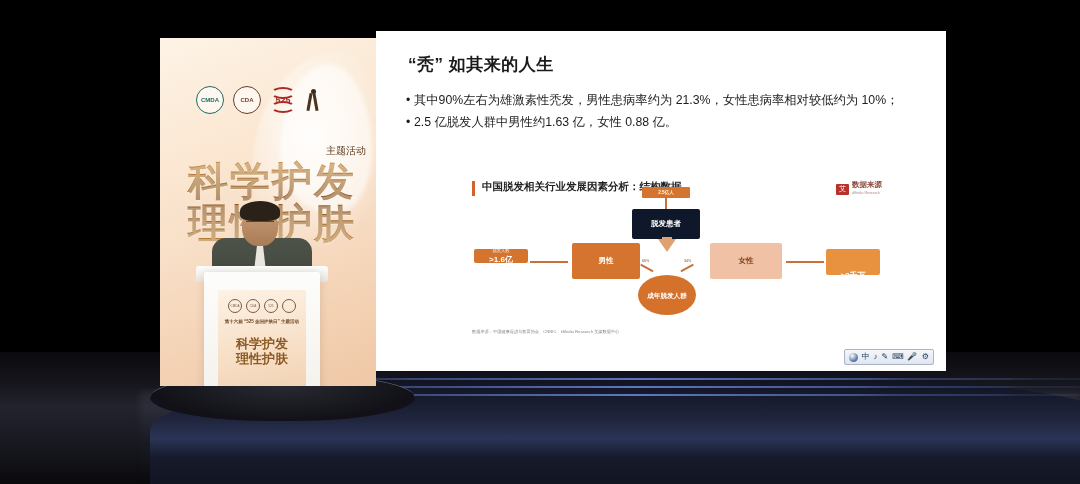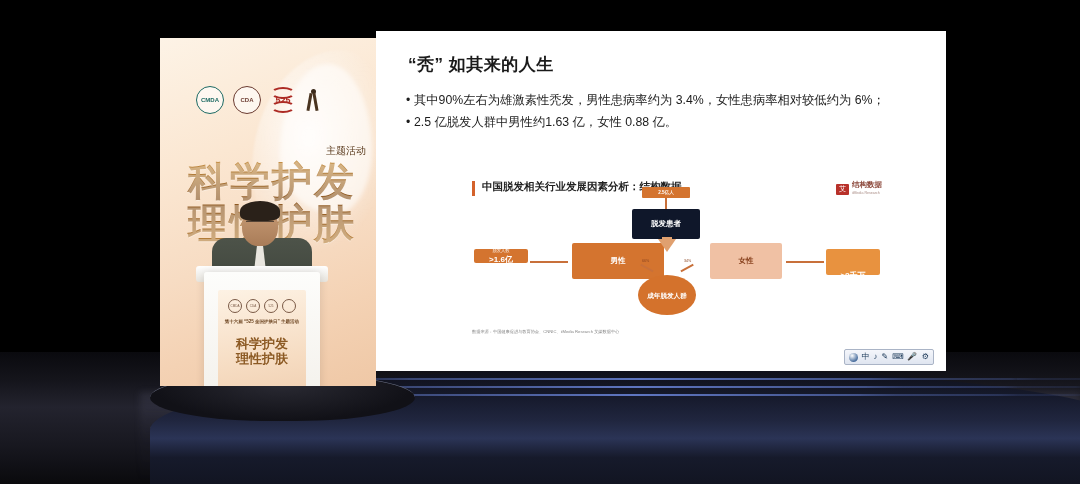--- a/index.html
+++ b/index.html
@@ -156,21 +156,21 @@
   .chart-logo .wm small{display:block;font-size:3.6px;color:#a98b84;font-weight:normal;}
 
   .nd{position:absolute;box-sizing:border-box;display:flex;align-items:center;justify-content:center;
       text-align:center;color:#fff;font-weight:bold;}
   .n-left{left:2px;top:68px;width:54px;height:14px;background:#d4742f;font-size:8px;border-radius:2px;
     flex-direction:column;}
   .n-left .cap{font-size:4.3px;opacity:.92;font-weight:normal;margin-bottom:1px;}
   .n-right{right:2px;top:68px;width:54px;height:26px;background:#e8923f;font-size:8px;border-radius:2px;
     flex-direction:column;gap:20px;}
   .n-right .cap{font-size:4.3px;opacity:.92;font-weight:normal;margin-bottom:1px;}
-  .n-male{left:100px;top:62px;width:92px;height:36px;background:#d4742f;font-size:7.5px;border-radius:2px;}
+  .n-male{left:100px;top:62px;width:68px;height:36px;background:#d4742f;font-size:7.5px;border-radius:2px;}
   .n-female{right:100px;top:62px;width:72px;height:36px;background:#f0c1a4;color:#8a4420;font-size:7.5px;border-radius:2px;}
   .n-top{left:170px;top:6px;width:48px;height:11px;background:#d4742f;font-size:4.6px;border-radius:1px;}
   .n-mid{left:160px;top:28px;width:68px;height:30px;background:#0f172a;font-size:7.5px;border-radius:2px;}
   .n-ell{left:166px;top:94px;width:58px;height:40px;background:#d4722c;border-radius:50%;
     font-size:6.6px;line-height:9px;flex-direction:column;}
 
   .conn{position:absolute;background:#c8703a;}
   .c-l{left:58px;top:80px;width:38px;height:2px;}
   .c-r{right:58px;top:80px;width:38px;height:2px;}
   .v-top{left:193px;top:17px;width:1.5px;height:11px;background:#c8703a;position:absolute;}
@@ -261,32 +261,32 @@
         <div>理性护肤</div>
       </div>
     </div>
   </div>
 
   <div class="slide">
 
     <div class="slide-title">“秃” 如其来的人生</div>
 
     <div class="bullets">
-      <div class="bullet"><span class="dot">•</span><span>其中90%左右为雄激素性秃发，男性患病率约为 3.4%，女性患病率相对较低约为 6%；</span></div>
+      <div class="bullet"><span class="dot">•</span><span>其中90%左右为雄激素性秃发，男性患病率约为 21.3%，女性患病率相对较低约为 10%；</span></div>
       <div class="bullet"><span class="dot">•</span><span>2.5 亿脱发人群中男性约1.63 亿，女性 0.88 亿。</span></div>
     </div>
 
     <div class="chartbox">
       <div class="chart-title-bar"></div>
       <div class="chart-title">中国脱发相关行业发展因素分析：结构数据</div>
 
       <div class="chart-logo">
         <div class="mark">艾</div>
         <div class="wm">
-          <span>结构数据</span>
+          <span>数据来源</span>
           <small>iiMedia Research</small>
         </div>
       </div>
 
       <div class="nd n-left">
         <div class="cap">脱发人数</div>
         <div>&gt;1.6亿</div>
       </div>
       <div class="conn c-l"></div>
       <div class="nd n-male">男性</div>

